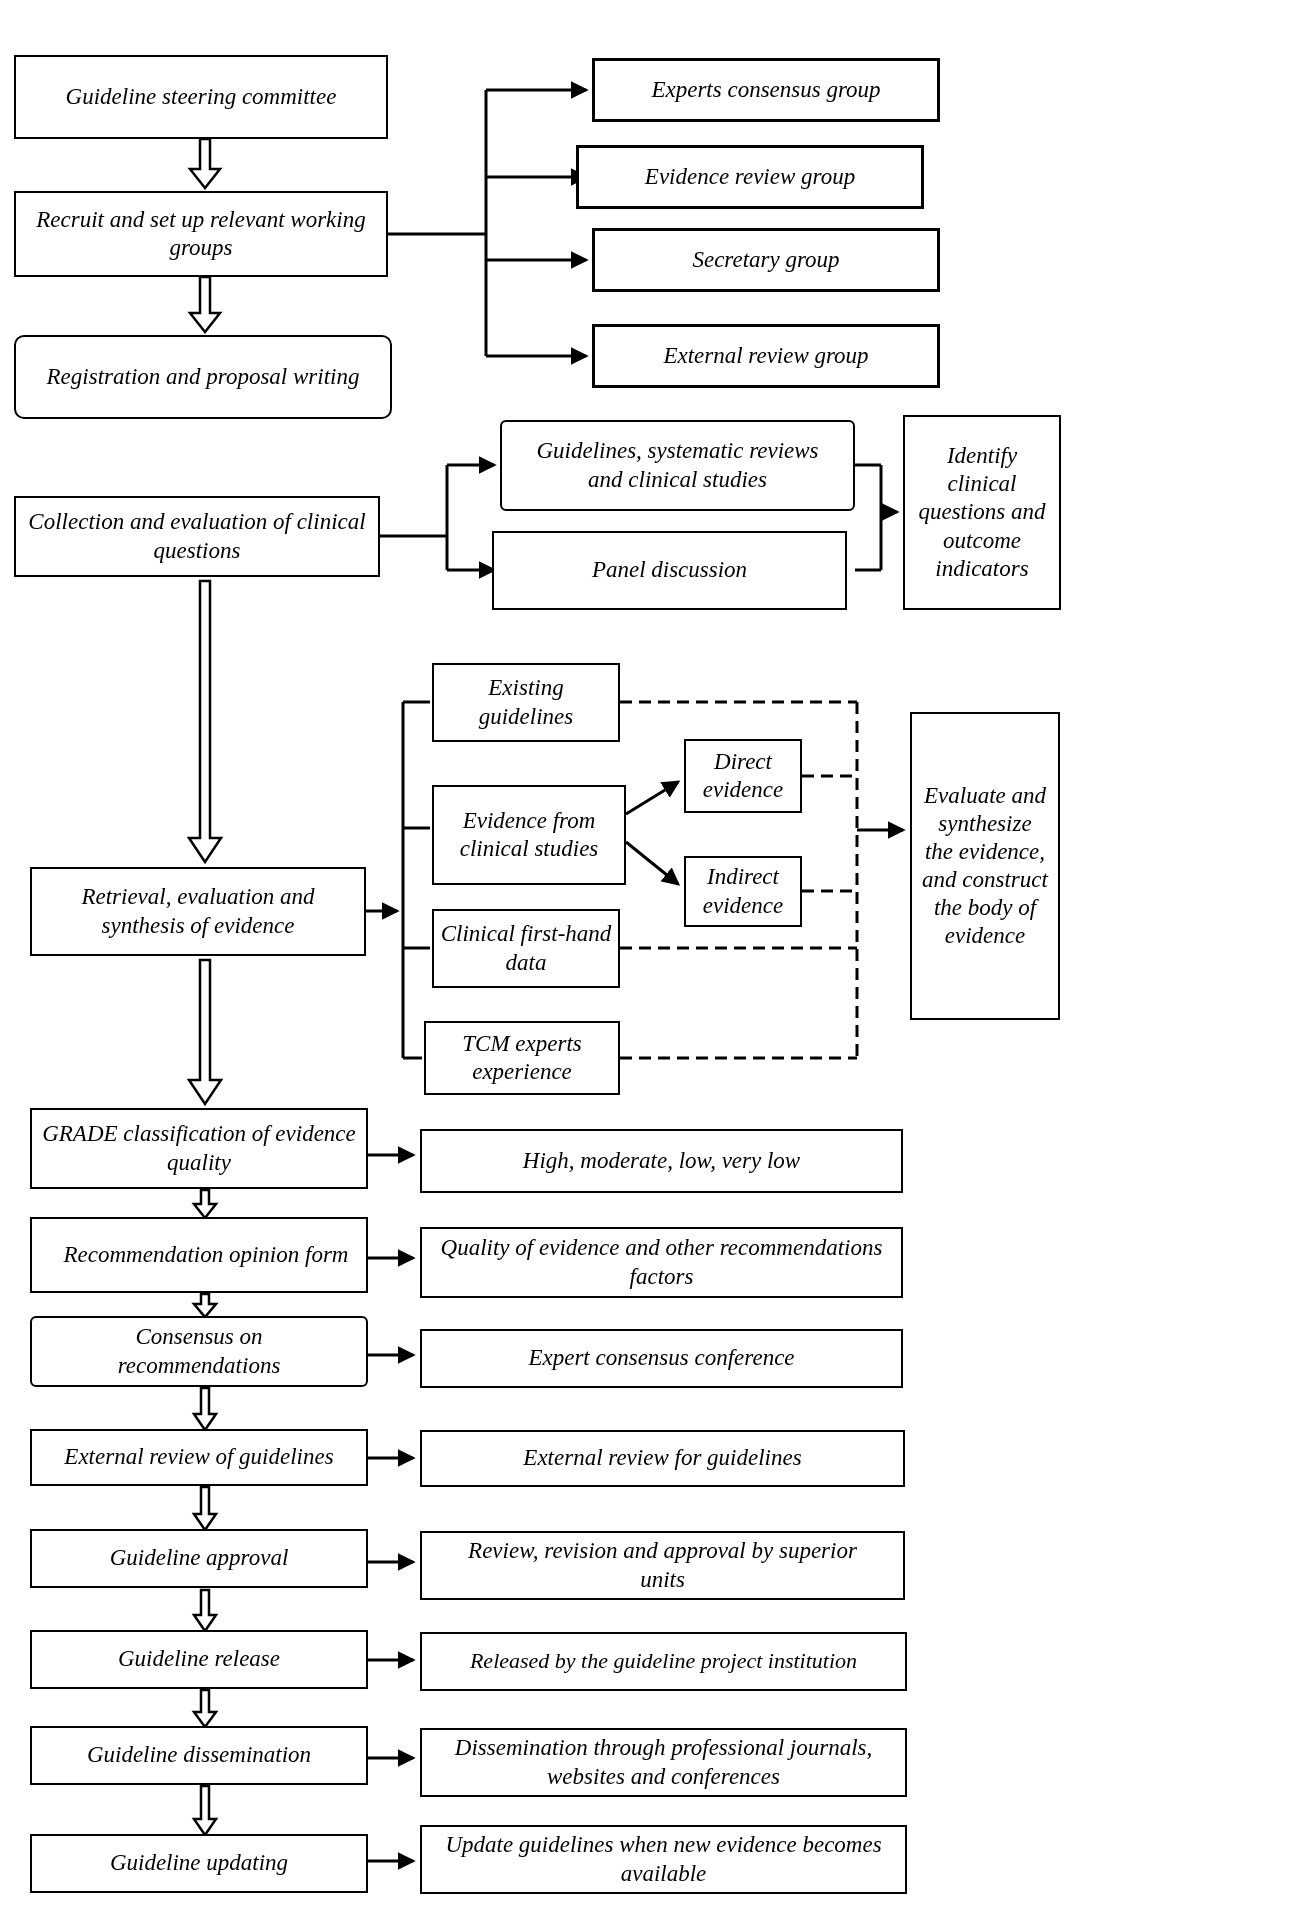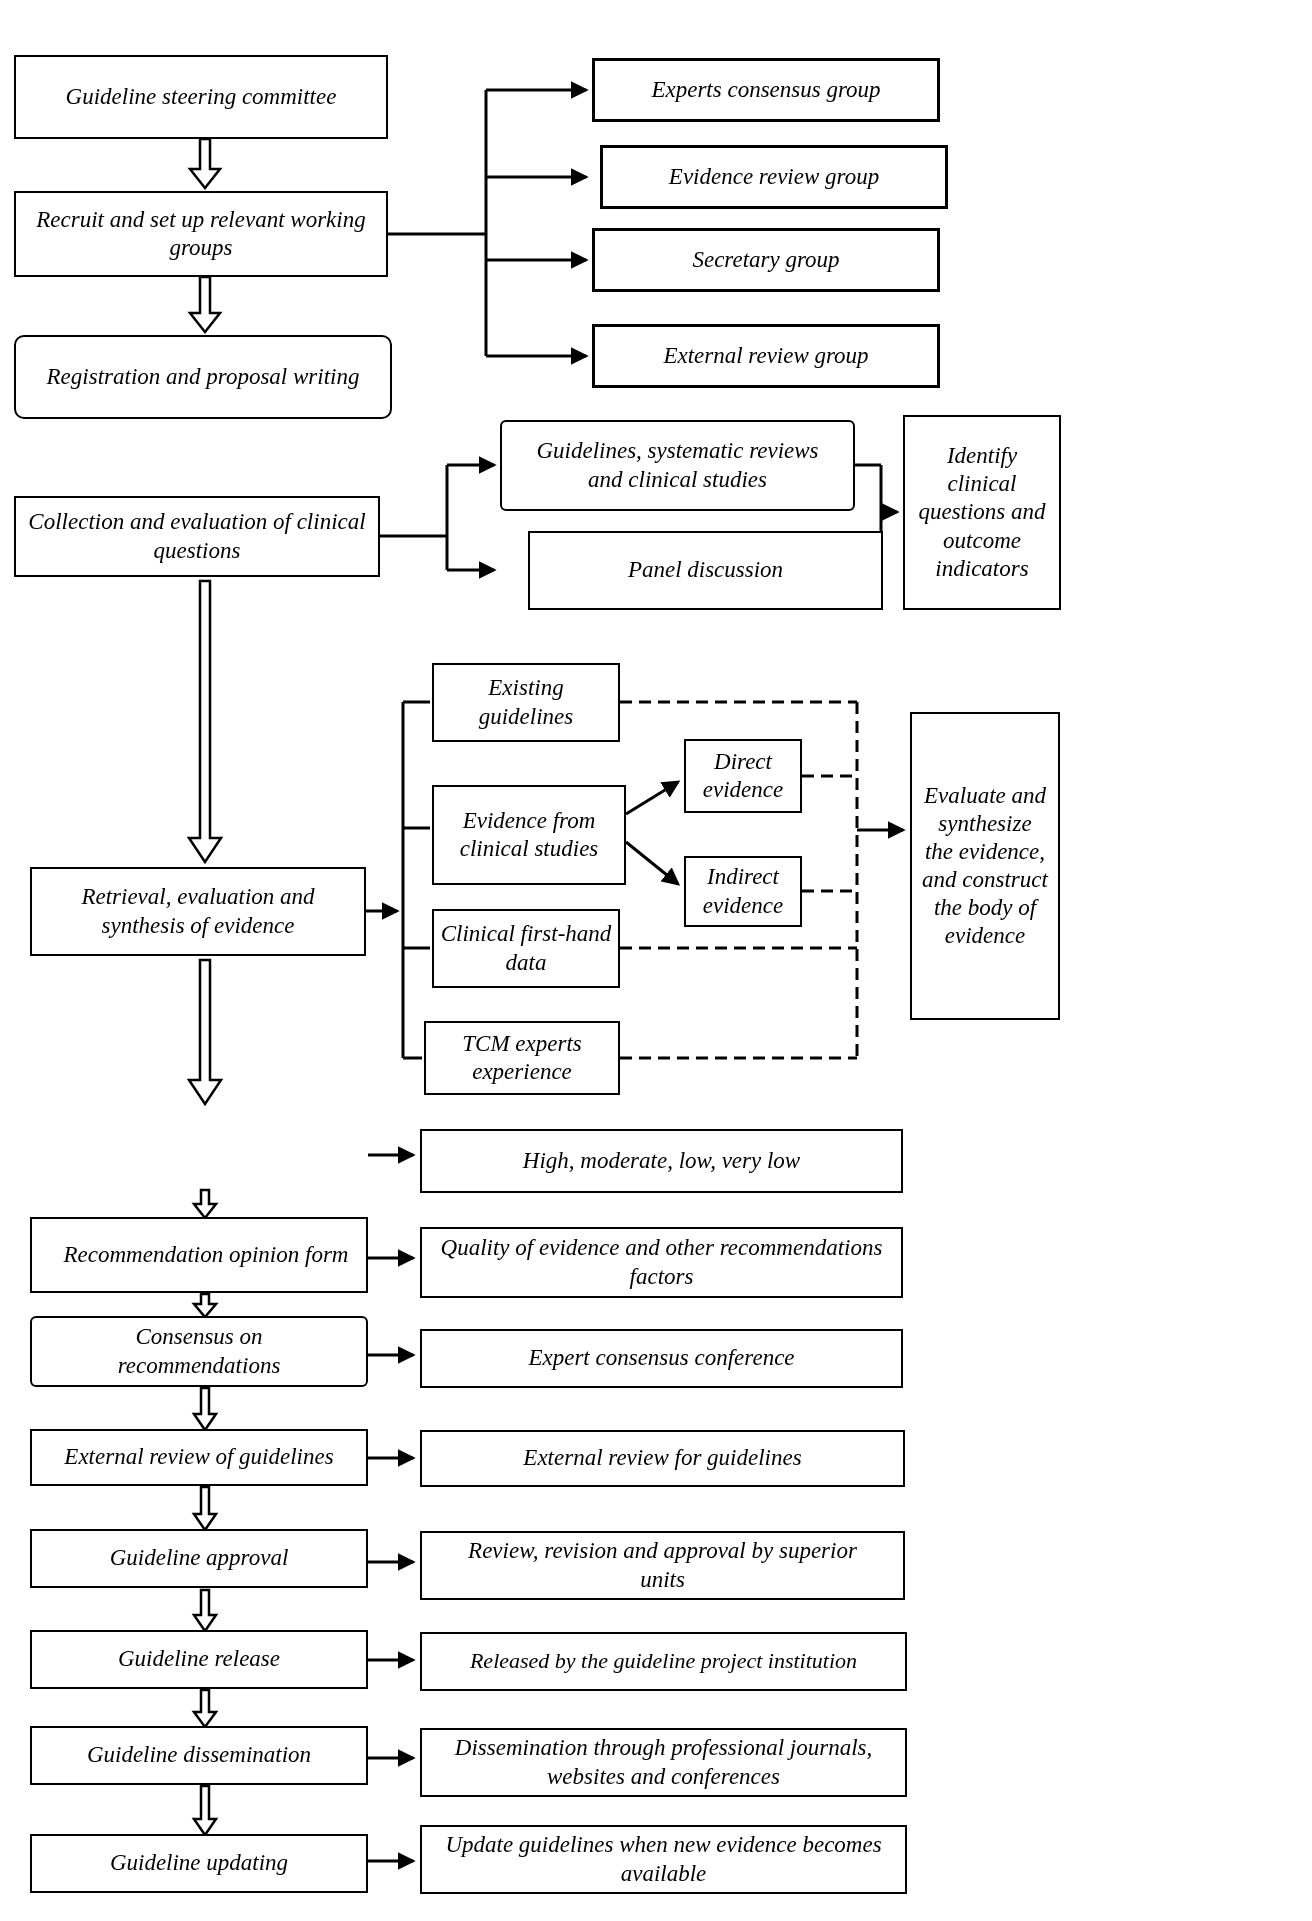--- a/index.html
+++ b/index.html
@@ -100,35 +100,36 @@
       <polygon class="hollow" points="201,1690 209,1690 209,1712 216,1712 205,1727 194,1712 201,1712"></polygon>
       <polygon class="hollow" points="201,1786 209,1786 209,1819 216,1819 205,1835 194,1819 201,1819"></polygon>
     </g>
   </svg>
 
   <div class="node" style="left:14px;top:55px;width:374px;height:84px">Guideline steering committee</div>
   <div class="node" style="left:14px;top:191px;width:374px;height:86px">Recruit and set up relevant working groups</div>
   <div class="node px20" style="left:14px;top:335px;width:378px;height:84px">Registration and proposal writing</div>
   <div class="node" style="left:14px;top:496px;width:366px;height:81px">Collection and evaluation of clinical questions</div>
   <div class="node" style="left:30px;top:867px;width:336px;height:89px">Retrieval, evaluation and synthesis of evidence</div>
+  <div class="node" style="left:30px;top:1108px;width:338px;height:81px">GRADE classification of evidence quality</div>
   <div class="node px30" style="left:30px;top:1217px;width:338px;height:76px">Recommendation opinion form</div>
   <div class="node px24" style="left:30px;top:1316px;width:338px;height:71px">Consensus on recommendations</div>
   <div class="node" style="left:30px;top:1429px;width:338px;height:57px">External review of guidelines</div>
   <div class="node" style="left:30px;top:1529px;width:338px;height:59px">Guideline approval</div>
   <div class="node" style="left:30px;top:1630px;width:338px;height:59px">Guideline release</div>
   <div class="node" style="left:30px;top:1726px;width:338px;height:59px">Guideline dissemination</div>
   <div class="node" style="left:30px;top:1834px;width:338px;height:59px">Guideline updating</div>
 
   <div class="node b3" style="left:592px;top:58px;width:348px;height:64px">Experts consensus group</div>
-  <div class="node b3" style="left:600px;top:145px;width:348px;height:64px">Evidence review group</div>
+  <div class="node b3" style="left:576px;top:145px;width:348px;height:64px">Evidence review group</div>
   <div class="node b3" style="left:592px;top:228px;width:348px;height:64px">Secretary group</div>
   <div class="node b3" style="left:592px;top:324px;width:348px;height:64px">External review group</div>
 
   <div class="node px24" style="left:500px;top:420px;width:355px;height:91px">Guidelines, systematic reviews and clinical studies</div>
-  <div class="node" style="left:528px;top:531px;width:355px;height:79px">Panel discussion</div>
+  <div class="node" style="left:492px;top:531px;width:355px;height:79px">Panel discussion</div>
   <div class="node" style="left:903px;top:415px;width:158px;height:195px">Identify clinical questions and outcome indicators</div>
 
   <div class="node" style="left:432px;top:663px;width:188px;height:79px">Existing guidelines</div>
   <div class="node px6" style="left:432px;top:785px;width:194px;height:100px">Evidence from clinical studies</div>
   <div class="node" style="left:684px;top:739px;width:118px;height:74px">Direct evidence</div>
   <div class="node" style="left:684px;top:856px;width:118px;height:71px">Indirect evidence</div>
   <div class="node px6" style="left:432px;top:909px;width:188px;height:79px">Clinical first-hand data</div>
   <div class="node" style="left:424px;top:1021px;width:196px;height:74px">TCM experts experience</div>
   <div class="node" style="left:910px;top:712px;width:150px;height:308px">Evaluate and synthesize the evidence, and construct the body of evidence</div>
 

